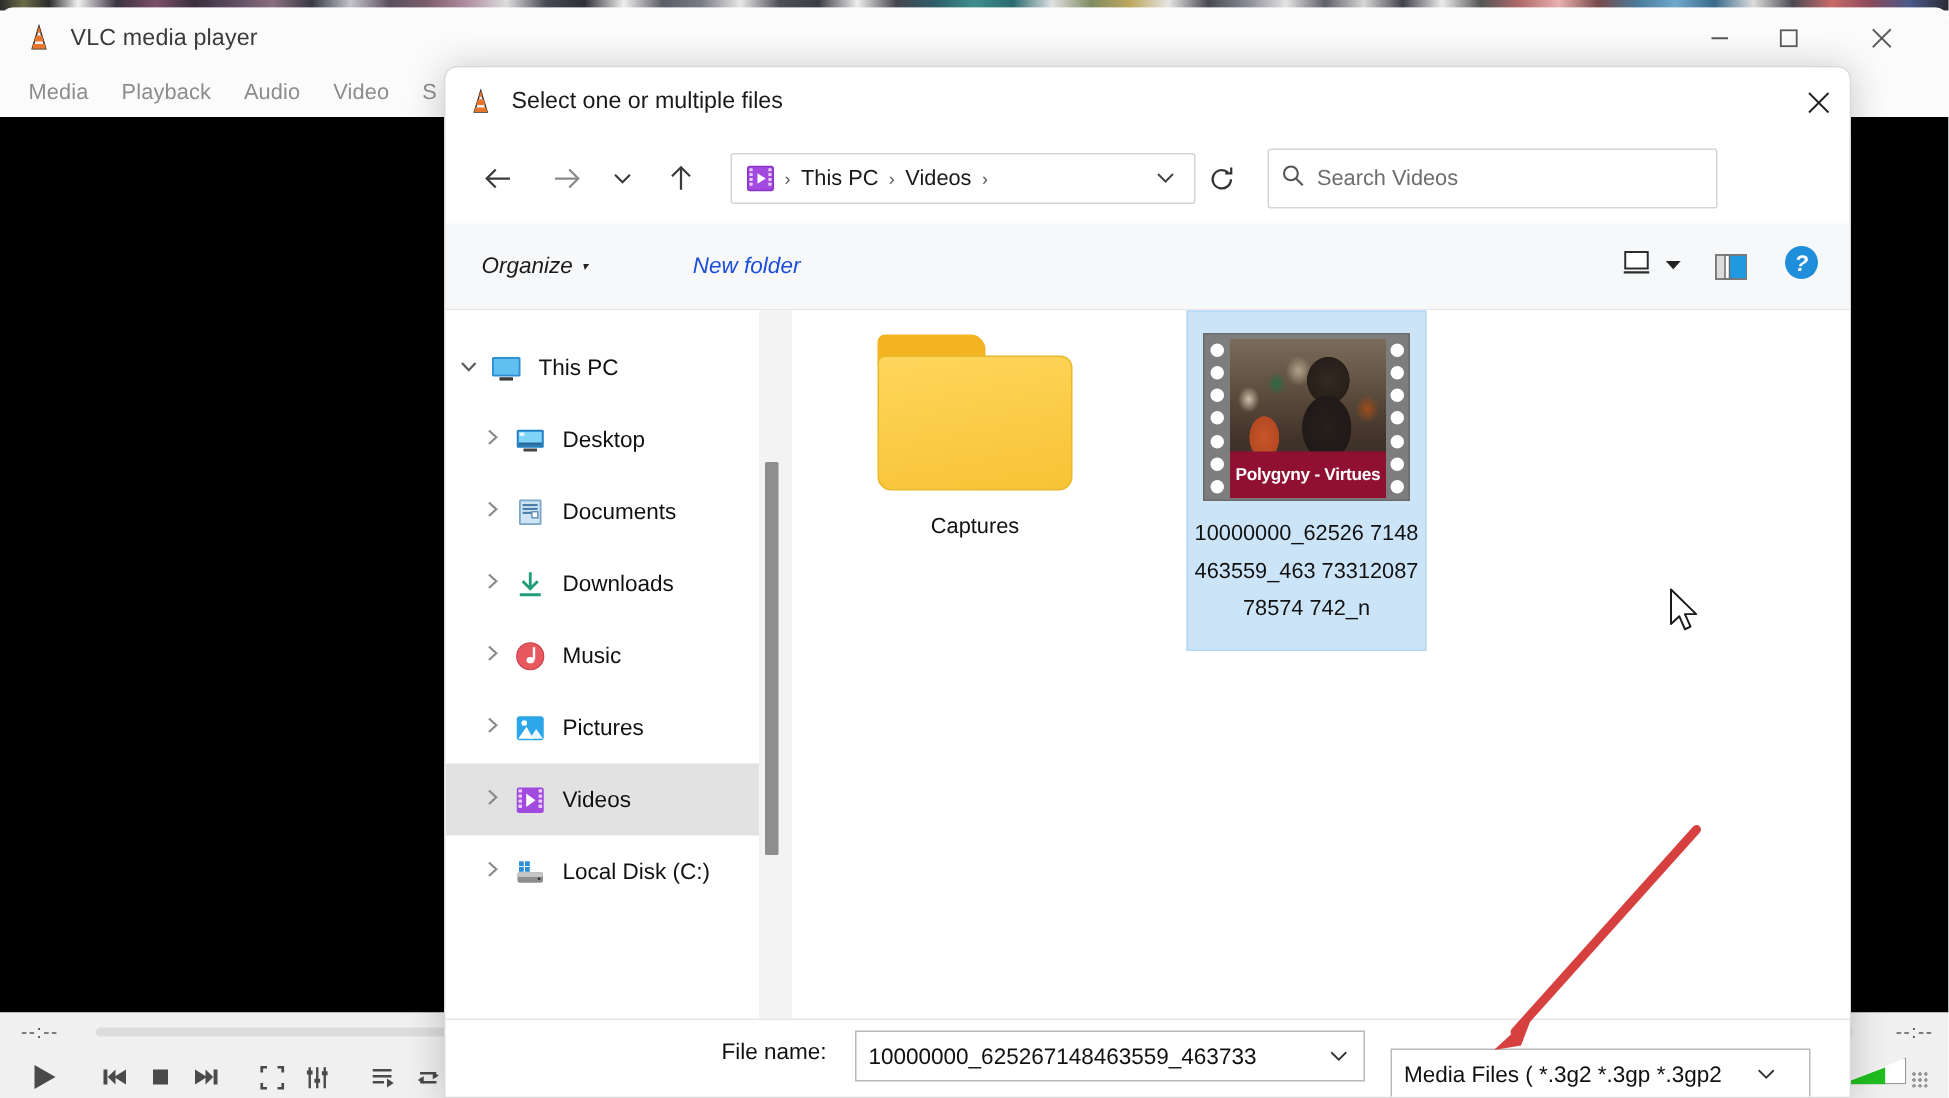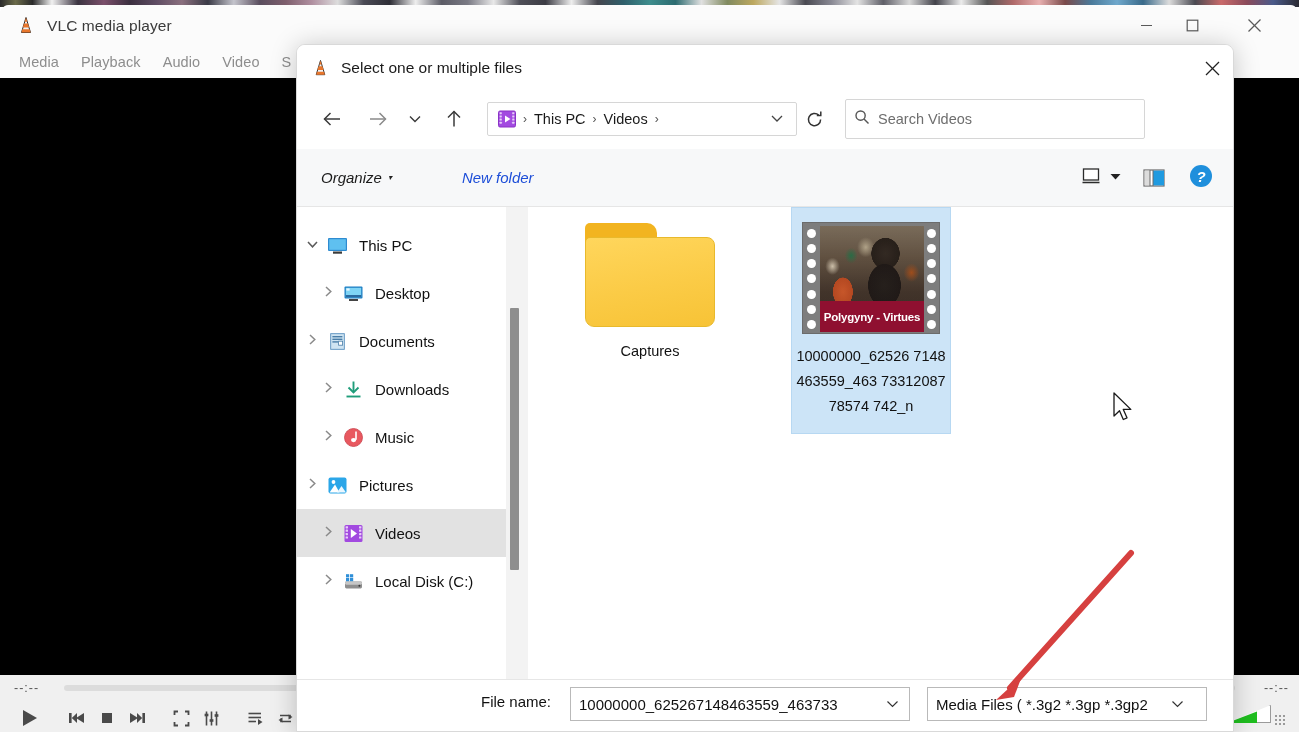--- a/index.html
+++ b/index.html
@@ -297,21 +297,21 @@
     position: absolute; left: 273px; top: 7px; width: 340px; height: 34px;
     border: 1px solid #b9b9b9; background: #fff;
     display: flex; align-items: center; padding: 0 4px 0 8px;
   }
   #filename-value {
     flex: 1; font-size: 15px; color: #111; white-space: nowrap;
     overflow: hidden; text-overflow: clip;
   }
   .field-caret { font-size: 12px; color: #333; padding: 0 6px; }
   #filetype-field {
-    position: absolute; left: 630px; top: 7px; width: 280px; height: 34px;
+    position: absolute; left: 630px; top: 19px; width: 280px; height: 34px;
     border: 1px solid #b9b9b9; background: #fff;
     display: flex; align-items: center; padding: 0 16px 0 8px;
   }
   #filetype-value {
     flex: 1; font-size: 15px; color: #111; white-space: nowrap; overflow: hidden;
   }
 
   
   #red-arrow { position: absolute; left: 0; top: 0; width: 1299px; height: 732px;
                pointer-events: none; }
@@ -609,21 +609,21 @@
             <rect x="1.5" y="3.5" width="18" height="12" rx="1" fill="#1e7fc4"></rect>
             <rect x="2.8" y="4.8" width="15.4" height="9.4" fill="#7fd4f5"></rect>
             <rect x="3.4" y="5.4" width="3.2" height="2.2" fill="#e8f7ff"></rect>
             <rect x="2.8" y="12" width="15.4" height="2.2" fill="#2b6aa0"></rect>
             <rect x="6" y="16" width="9" height="2" fill="#444"></rect>
           </svg>
         </div>
         <div class="tw-label">Desktop</div>
       </div>
 
-      <div class="tree-row" style="padding-left:0">
+      <div class="tree-row" style="padding-left:16px">
         <div class="tw-chev">
           <svg width="9" height="13" viewBox="0 0 9 13" stroke="#8a8a8a" stroke-width="1.5" fill="none">
               <polyline points="2,2 6.8,6.5 2,11"></polyline>
             </svg>
         </div>
         <div class="tw-icon">
           <svg width="21" height="21" viewBox="0 0 21 21">
             <rect x="3" y="2" width="15" height="17" rx="1" fill="#7ba7cc"></rect>
             <rect x="4.2" y="3.2" width="12.6" height="14.6" fill="#cfe4f2"></rect>
             <g fill="#4a7ea8">
@@ -663,21 +663,21 @@
           <svg width="21" height="21" viewBox="0 0 21 21">
             <circle cx="10.5" cy="10.5" r="9" fill="#e8585f"></circle>
             <circle cx="10.5" cy="10.5" r="9" fill="none" stroke="#c9434c" stroke-width=".8"></circle>
             <path d="M13 4.5v8.2" stroke="#ffffff" stroke-width="1.6" fill="none"></path>
             <ellipse cx="10.6" cy="13.1" rx="2.6" ry="2.1" fill="#ffffff"></ellipse>
           </svg>
         </div>
         <div class="tw-label">Music</div>
       </div>
 
-      <div class="tree-row" style="padding-left:0">
+      <div class="tree-row" style="padding-left:16px">
         <div class="tw-chev">
           <svg width="9" height="13" viewBox="0 0 9 13" stroke="#8a8a8a" stroke-width="1.5" fill="none">
               <polyline points="2,2 6.8,6.5 2,11"></polyline>
             </svg>
         </div>
         <div class="tw-icon">
           <svg width="21" height="21" viewBox="0 0 21 21">
             <rect x="1.5" y="2.5" width="18" height="16" rx="2" fill="#2ba6e8"></rect>
             <circle cx="6.5" cy="7" r="1.9" fill="#ffffff"></circle>
             <polygon points="2.5,17.5 8,9.5 12.5,17.5" fill="#ffffff"></polygon>

